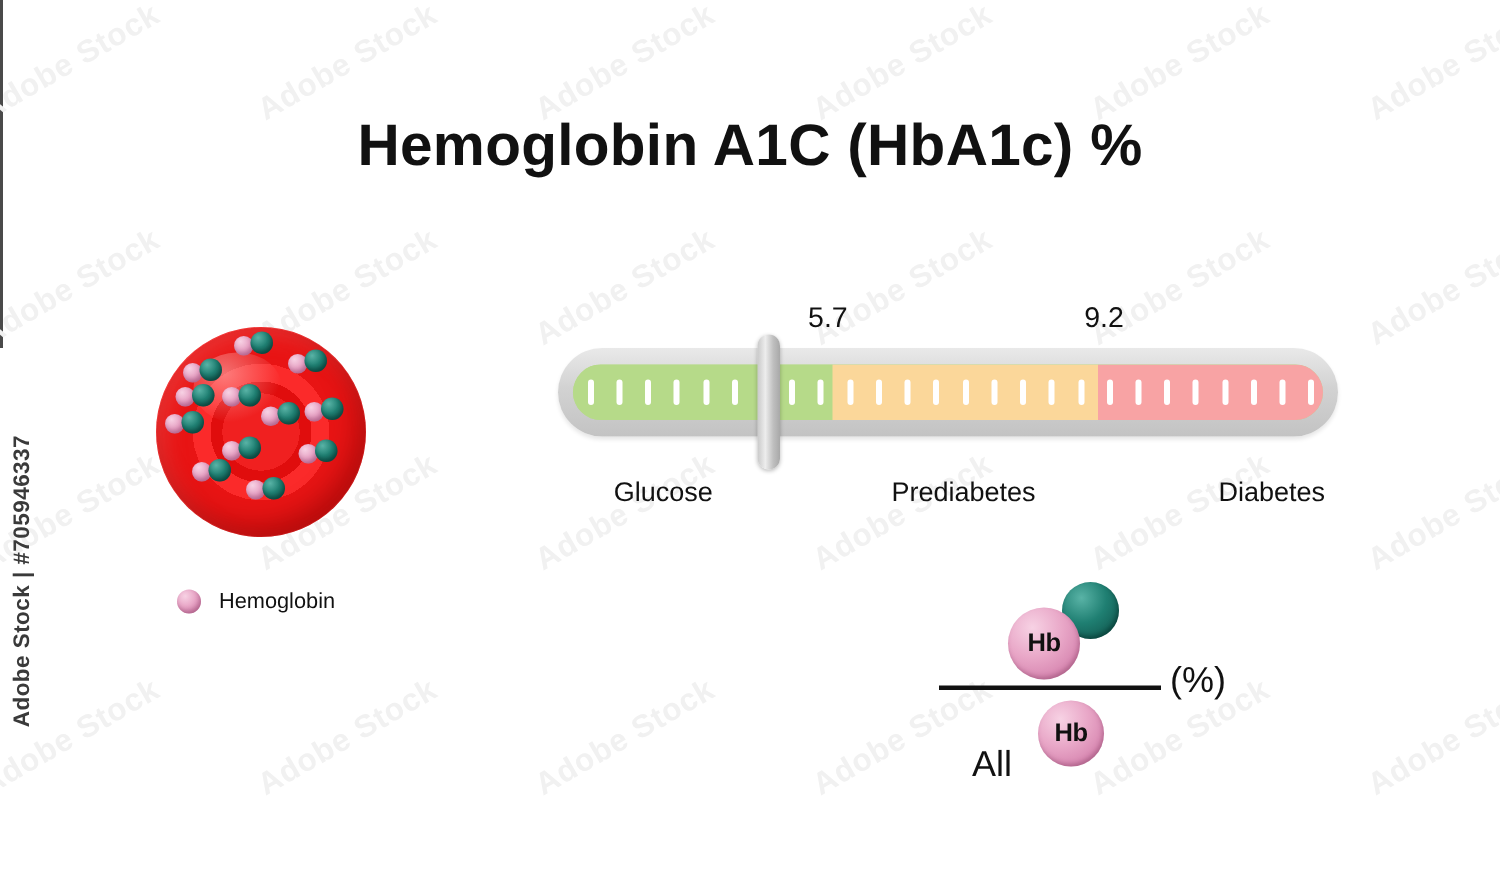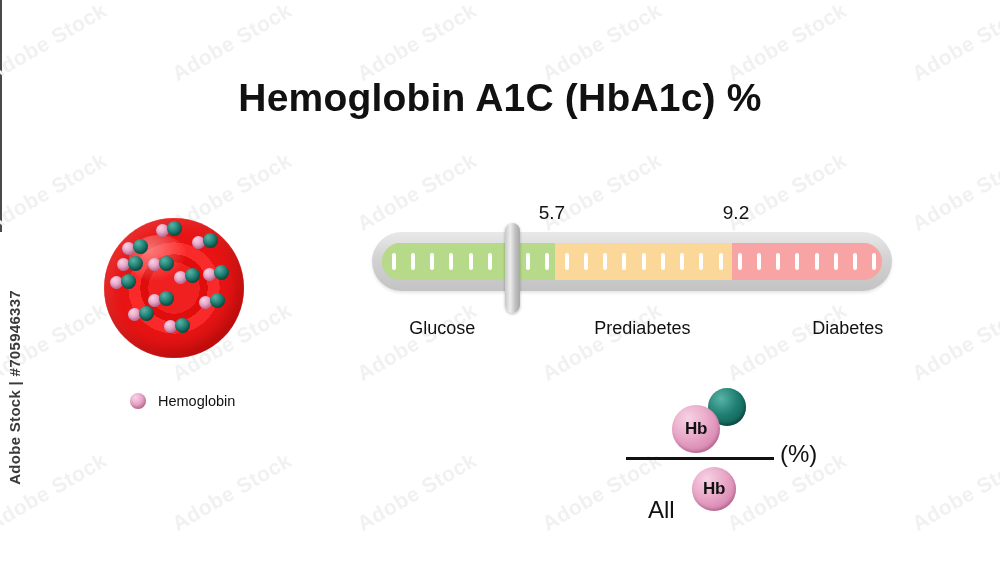--- a/index.html
+++ b/index.html
@@ -132,21 +132,21 @@
   .zone-label {
     position: absolute;
     top: 86px;
     font-size: 18px;
     color: #111;
     transform: translateX(-50%);
     white-space: nowrap;
   }
 
   
-  .legend { position: absolute; left: 116px; top: 392px; width: 300px; }
+  .legend { position: absolute; left: 104px; top: 392px; width: 300px; }
   .legend-row {
     position: relative;
     display: flex; align-items: flex-start;
     margin-bottom: 11px;
     min-height: 20px;
   }
   .legend-icon { position: relative; width: 42px; height: 20px; flex: 0 0 42px; }
   .legend-text {
     font-size: 14.5px; color: #111;
     line-height: 17px;

